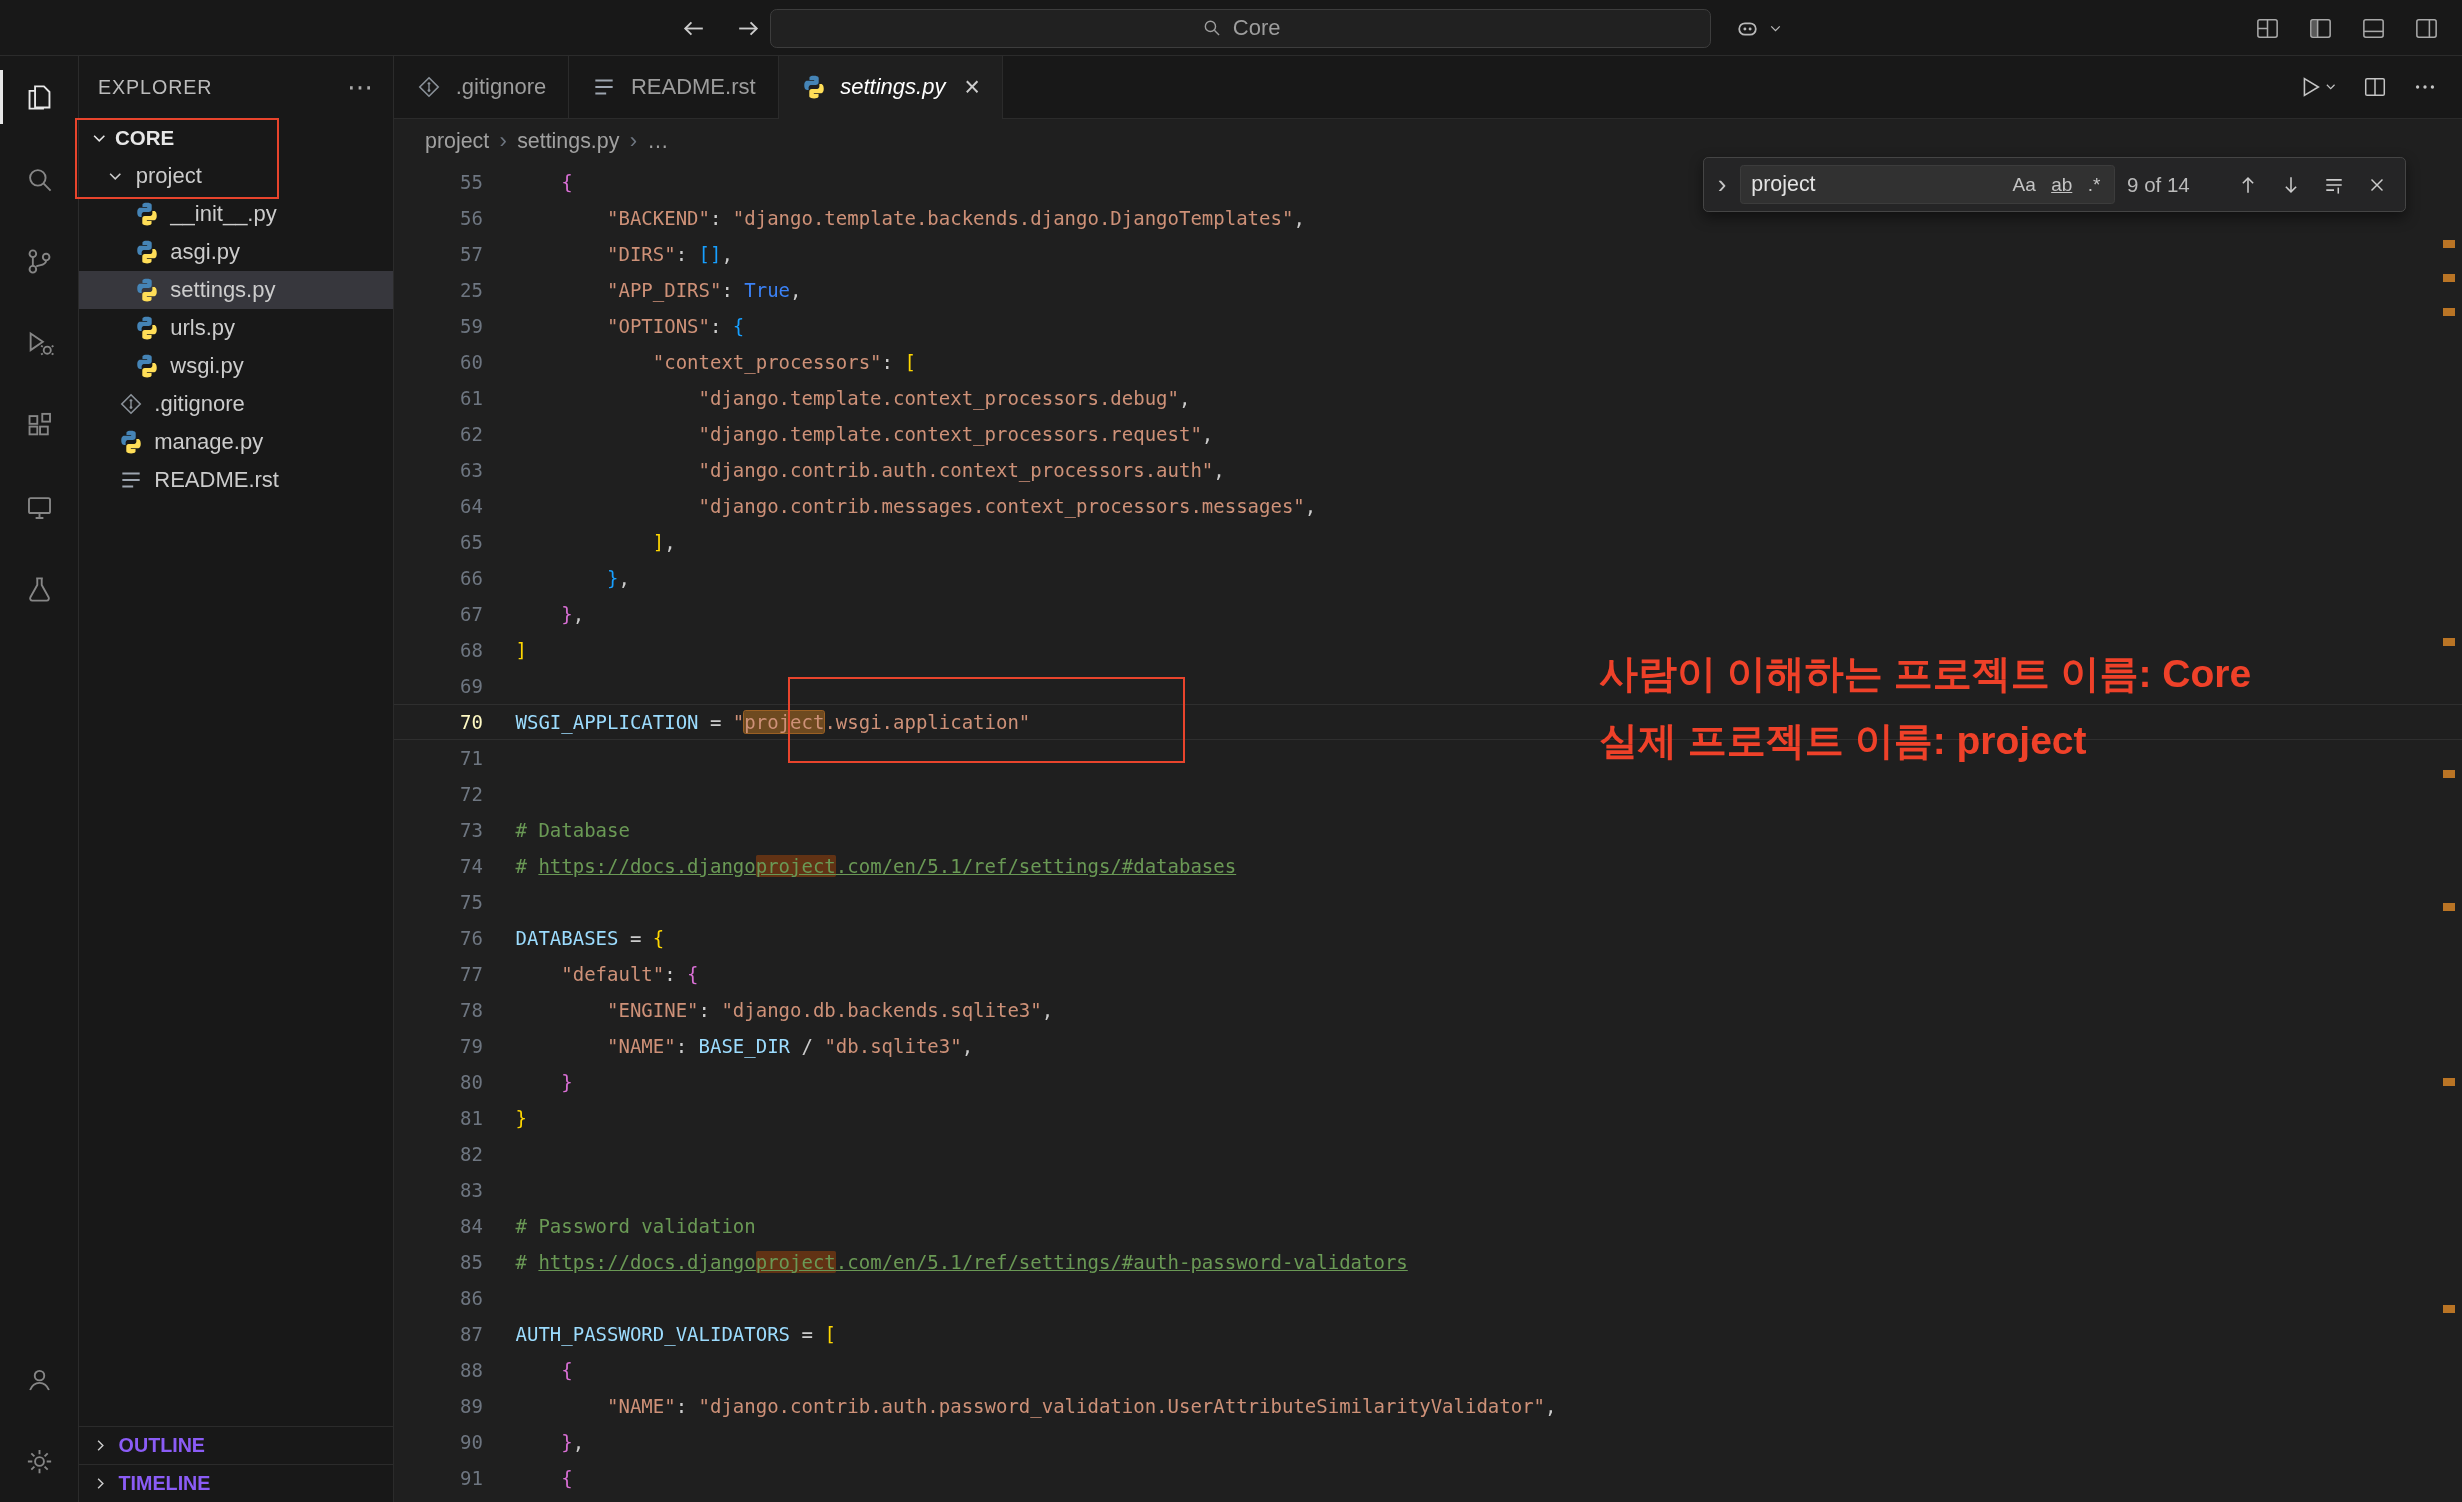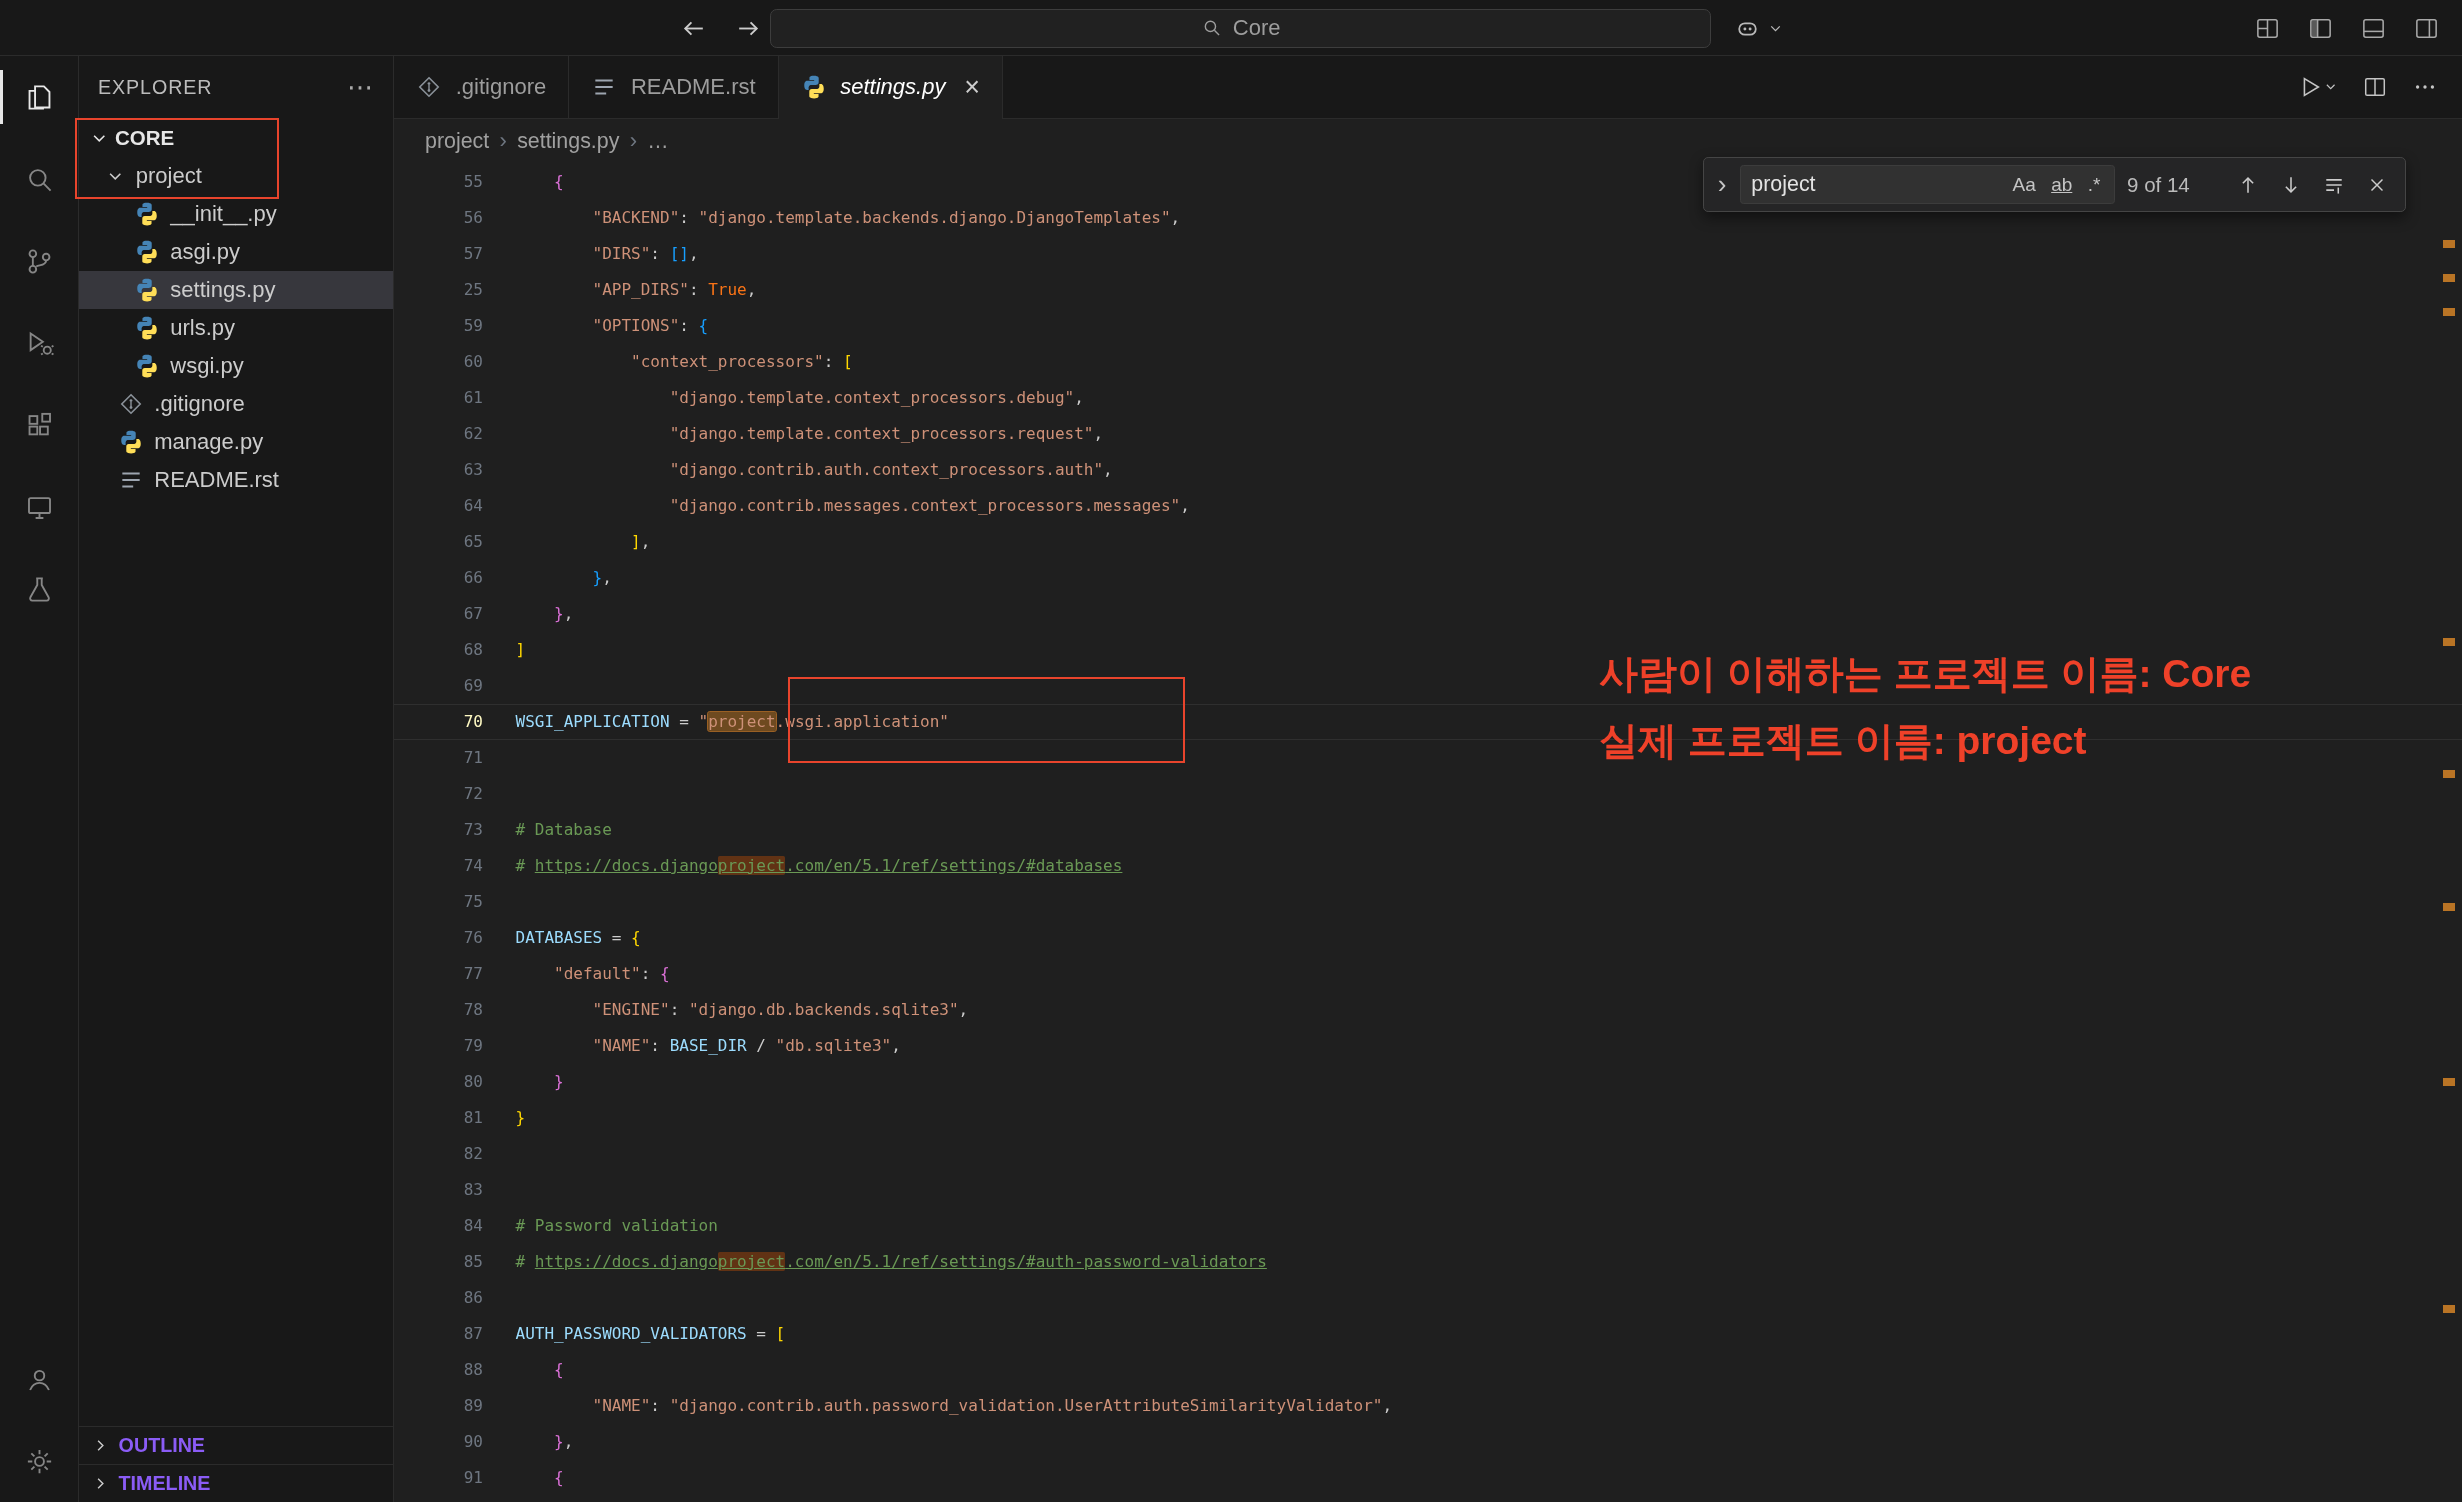--- a/index.html
+++ b/index.html
@@ -50,29 +50,29 @@
   .tab.active::after { content:""; position:absolute; left:0; right:0; bottom:-0.9px; height:0.9px; background:#1f1f1f; }
   .tab-label.italic { font-style: italic; }
   .tab-close { font-size:27px; color:#cccccc; margin-left:5.1px; cursor:pointer; line-height:1; }
   .tab-actions { margin-left:auto; display:flex; align-items:center; gap:24px; padding-right:24px; color:#c5c5c5; }
   .ta-btn { display:flex; align-items:center; cursor:pointer; }
 
   .breadcrumb { height:44px; display:flex; align-items:center; gap:10.3px; padding-left:31px; color:#a0a0a0; font-size:21.4px; background:#1f1f1f; }
   .bc-sep { color:#6e7681; font-size:22px; }
   .bc-item { cursor:pointer; }
 
-  .code-area { position:absolute; top:108px; left:0; right:0; bottom:0; overflow:hidden; font-family:"DejaVu Sans Mono", monospace; font-size:16px; line-height:36px; }
+  .code-area { position:absolute; top:108px; left:0; right:0; bottom:0; overflow:hidden; font-family:"DejaVu Sans Mono", monospace; font-size:19px; line-height:36px; }
   .code-line { display:flex; height:36px; white-space:pre; }
   .code-line.cur-line { box-shadow: inset 0 0.9px 0 #2f2f2f, inset 0 -0.9px 0 #2f2f2f; }
   .code-line.cur-line .ln { color:#fef9c3; }
   .ln { flex:0 0 auto; width:89px; text-align:right; color:#6e7681; }
   .lc { padding-left:32.5px; }
   .tk-pl  { color:#cccccc; }
   .tk-str { color:#ce9178; }
-  .tk-kw  { color:#f97316; }
+  .tk-kw  { color:#3b82f6; }
   .tk-var { color:#9cdcfe; }
   .tk-com { color:#6a9955; }
   .tk-lnk { color:#6a9955; text-decoration:underline; }
   .tk-b1  { color:#ffd700; }
   .tk-b2  { color:#da70d6; }
   .tk-b3  { color:#179fff; }
   .m  { background:rgba(234,92,0,0.33); border-radius:1.7px; }
   .mc { background:#6e4a20; outline:0.9px solid rgba(255,150,40,.55); border-radius:1.7px; }
 
   

